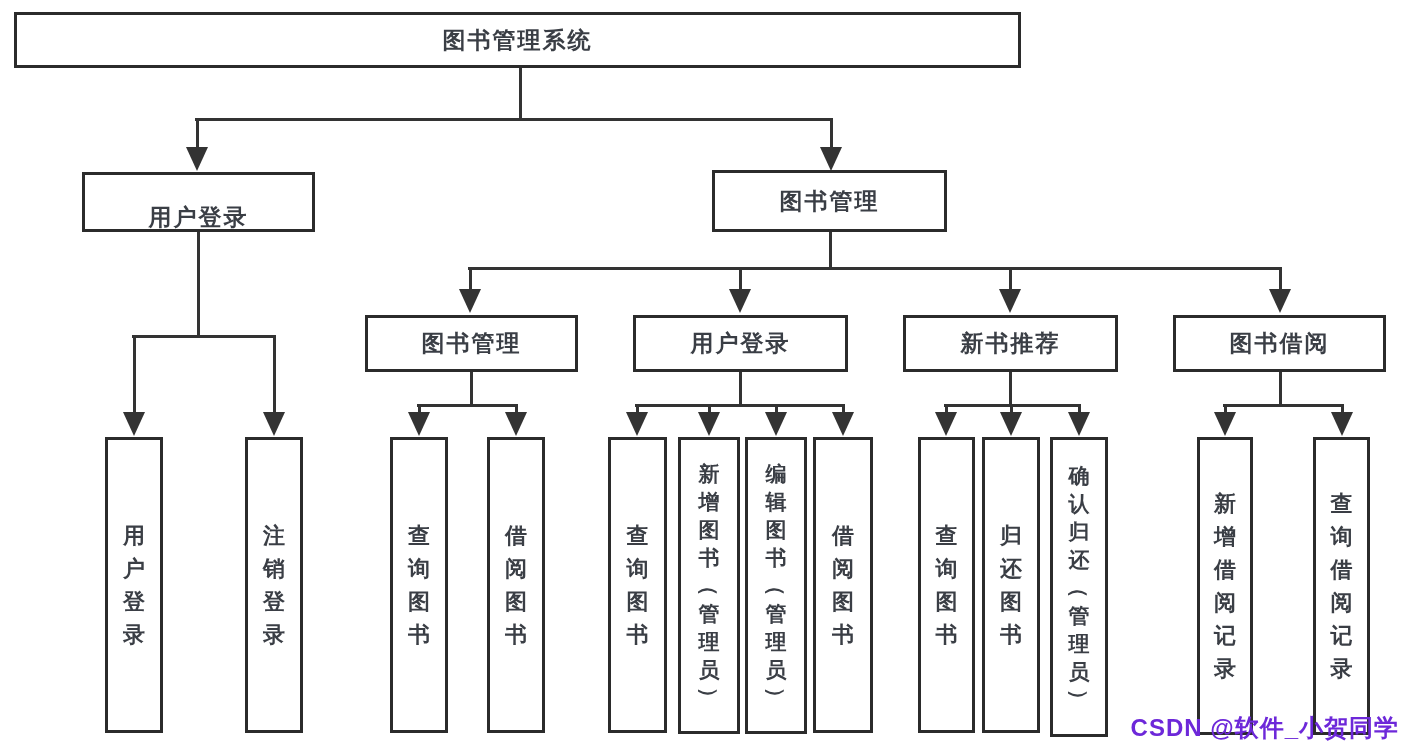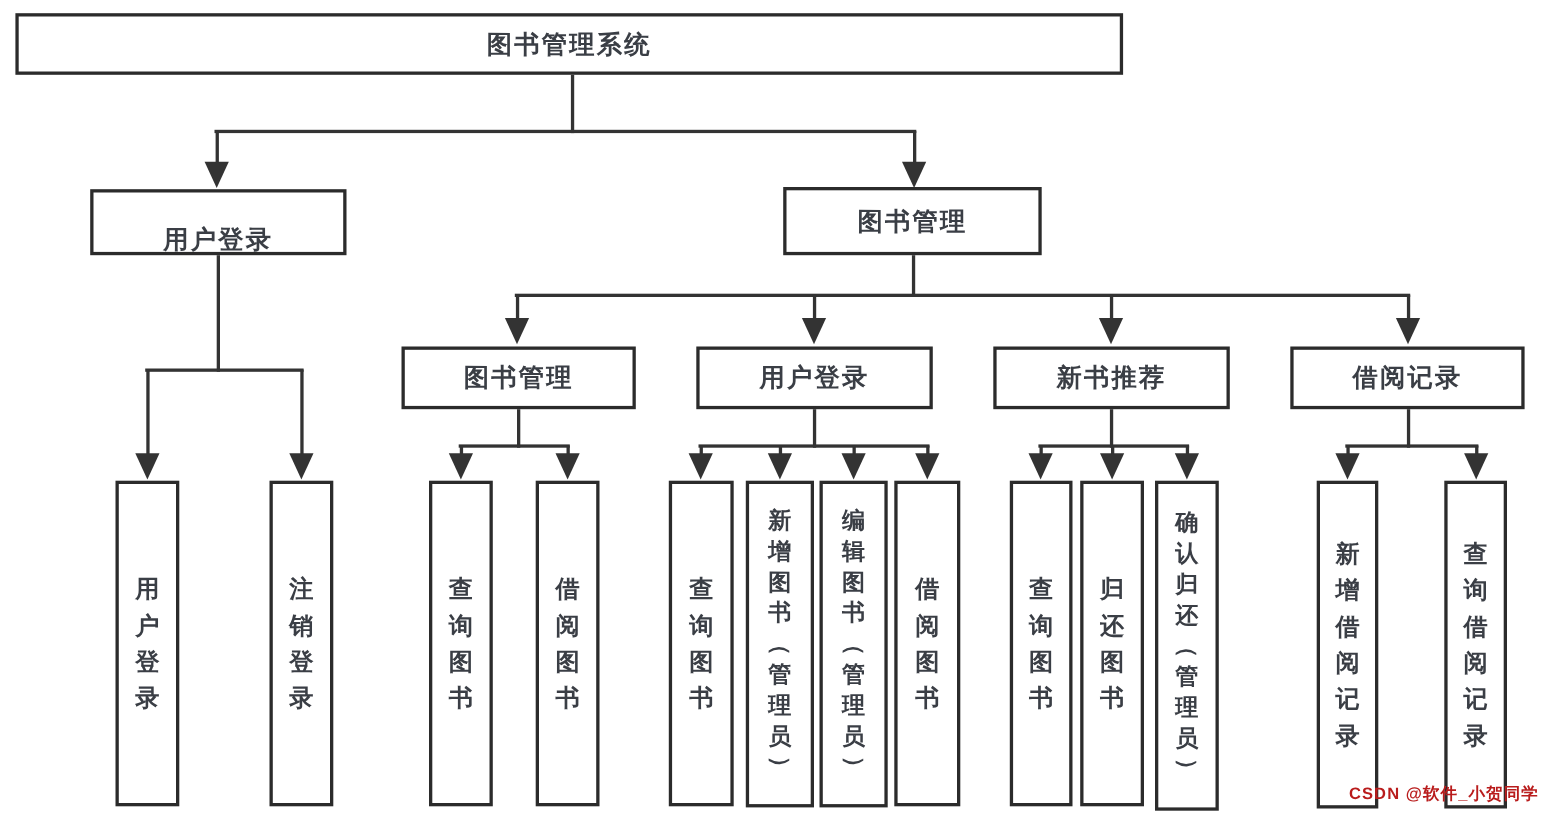--- a/index.html
+++ b/index.html
@@ -42,22 +42,22 @@
     position: absolute;
     width: 0; height: 0;
     border-left: 11px solid transparent;
     border-right: 11px solid transparent;
     border-top: 24px solid #333333;
   }
   .watermark {
     position: absolute;
     top: 712px;
     right: 6px;
-    color: #b91c1c;
-    font-size: 15px;
+    color: #6d28d9;
+    font-size: 24px;
     letter-spacing: 1px;
   }
 </style>
 </head>
 <body>
 
 <div class="stage">
   <div id="connector-layer">
       <div class="line-v" style="left: 519px; top: 67px; width: 3px; height: 54px;"></div>
       <div class="line-h" style="left: 195px; top: 118px; width: 638px; height: 3px;"></div>
@@ -125,21 +125,21 @@
       <div class="node" style="left: 365px; top: 315px; width: 213px; height: 57px;">
         <span>图书管理</span>
       </div>
       <div class="node" style="left: 633px; top: 315px; width: 215px; height: 57px;">
         <span>用户登录</span>
       </div>
       <div class="node" style="left: 903px; top: 315px; width: 215px; height: 57px;">
         <span>新书推荐</span>
       </div>
       <div class="node" style="left: 1173px; top: 315px; width: 213px; height: 57px;">
-        <span>借阅记录</span>
+        <span>图书借阅</span>
       </div>
       <div class="node vnode" style="left: 105px; top: 437px; width: 58px; height: 296px;">
         <span>用</span>
         <span>户</span>
         <span>登</span>
         <span>录</span>
       </div>
       <div class="node vnode" style="left: 245px; top: 437px; width: 58px; height: 296px;">
         <span>注</span>
         <span>销</span>

